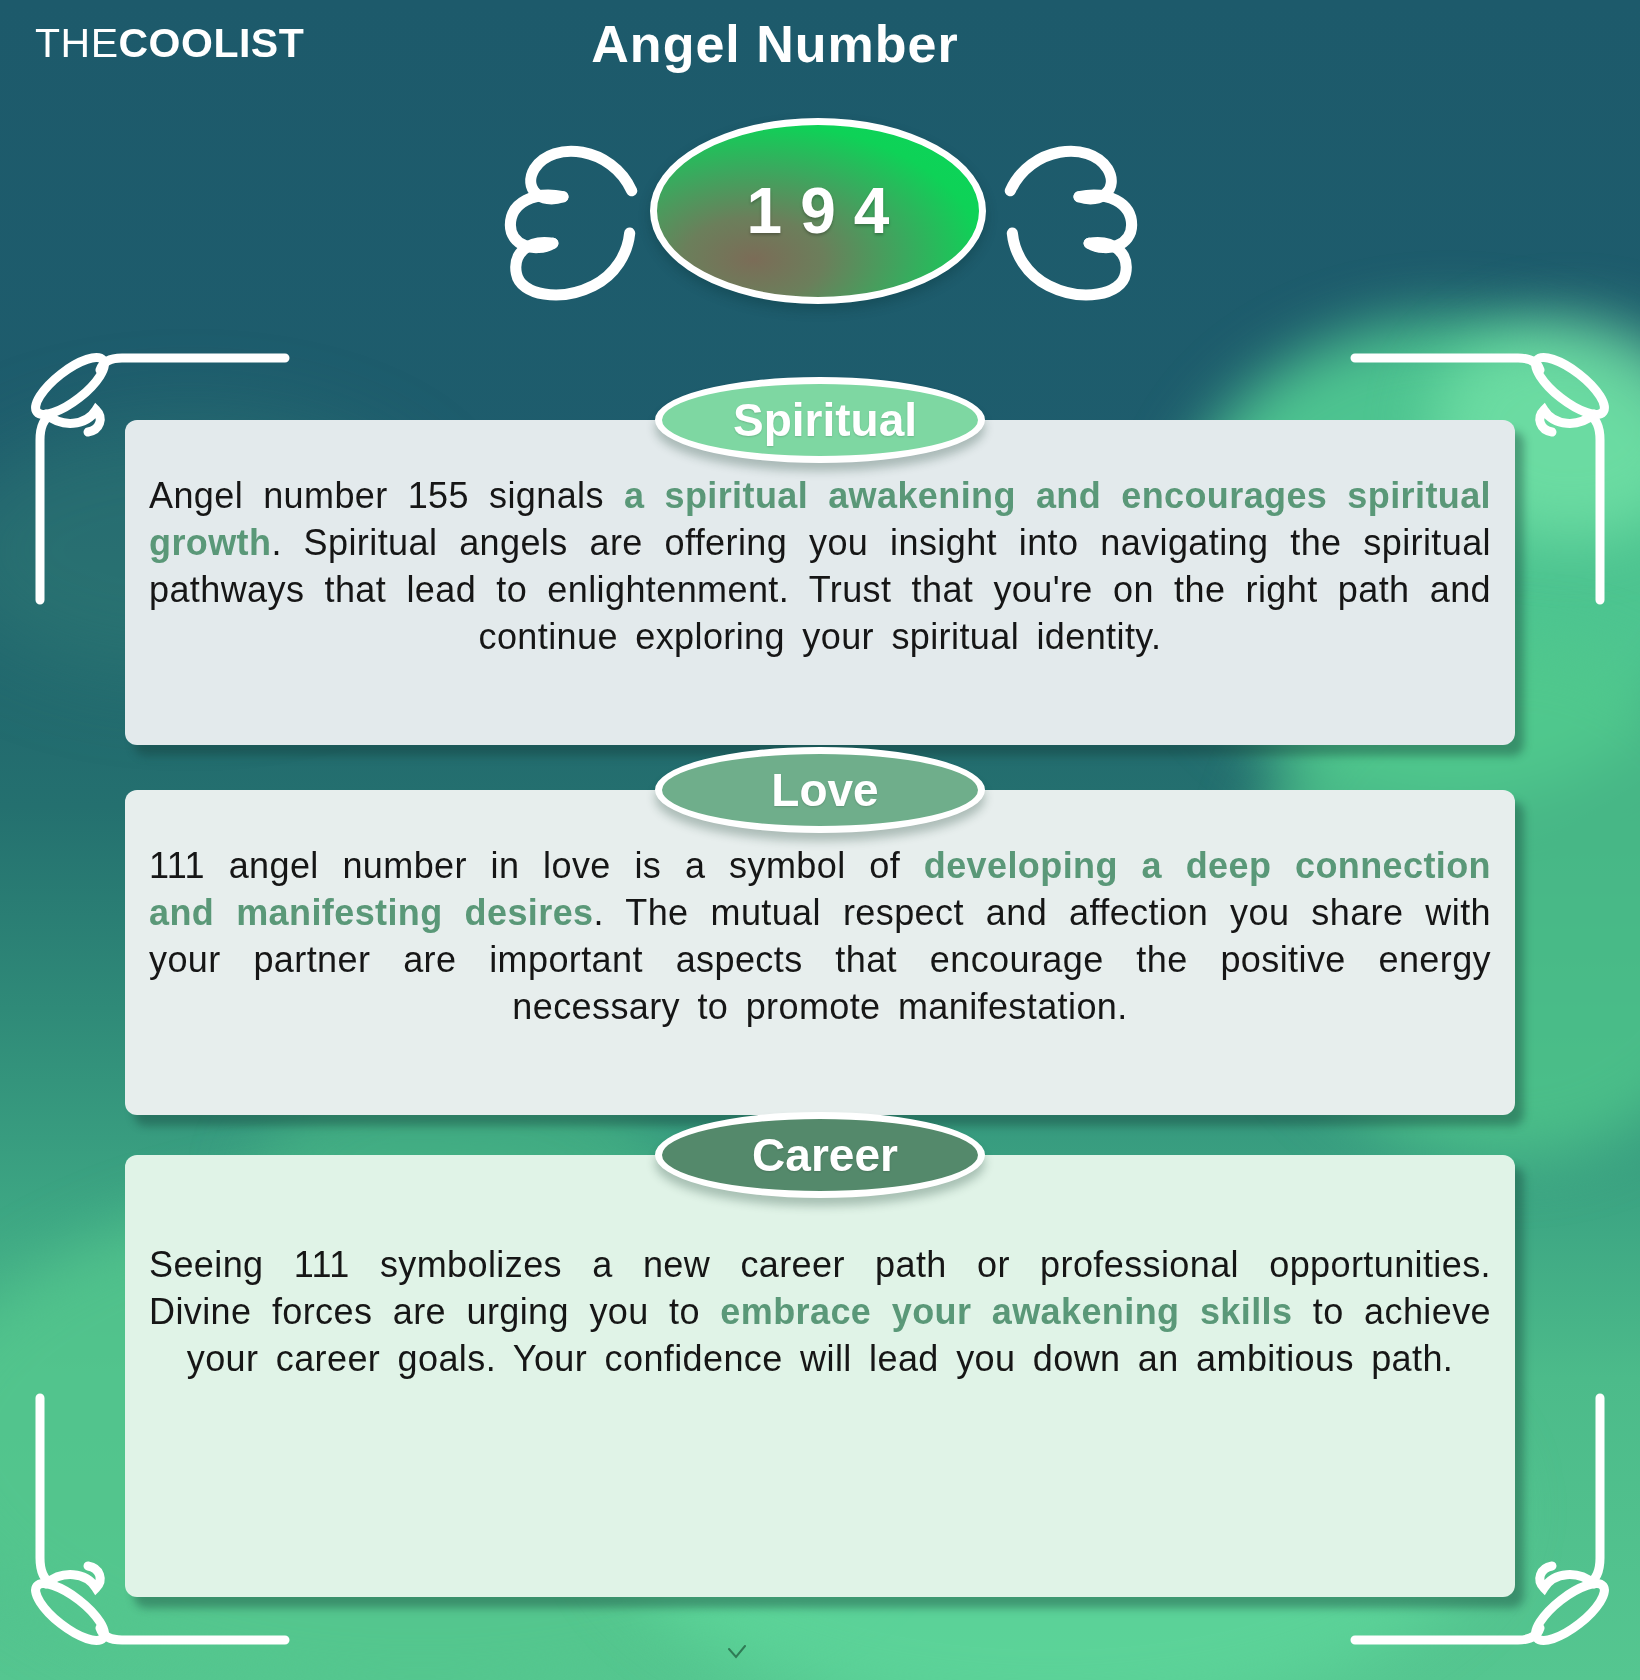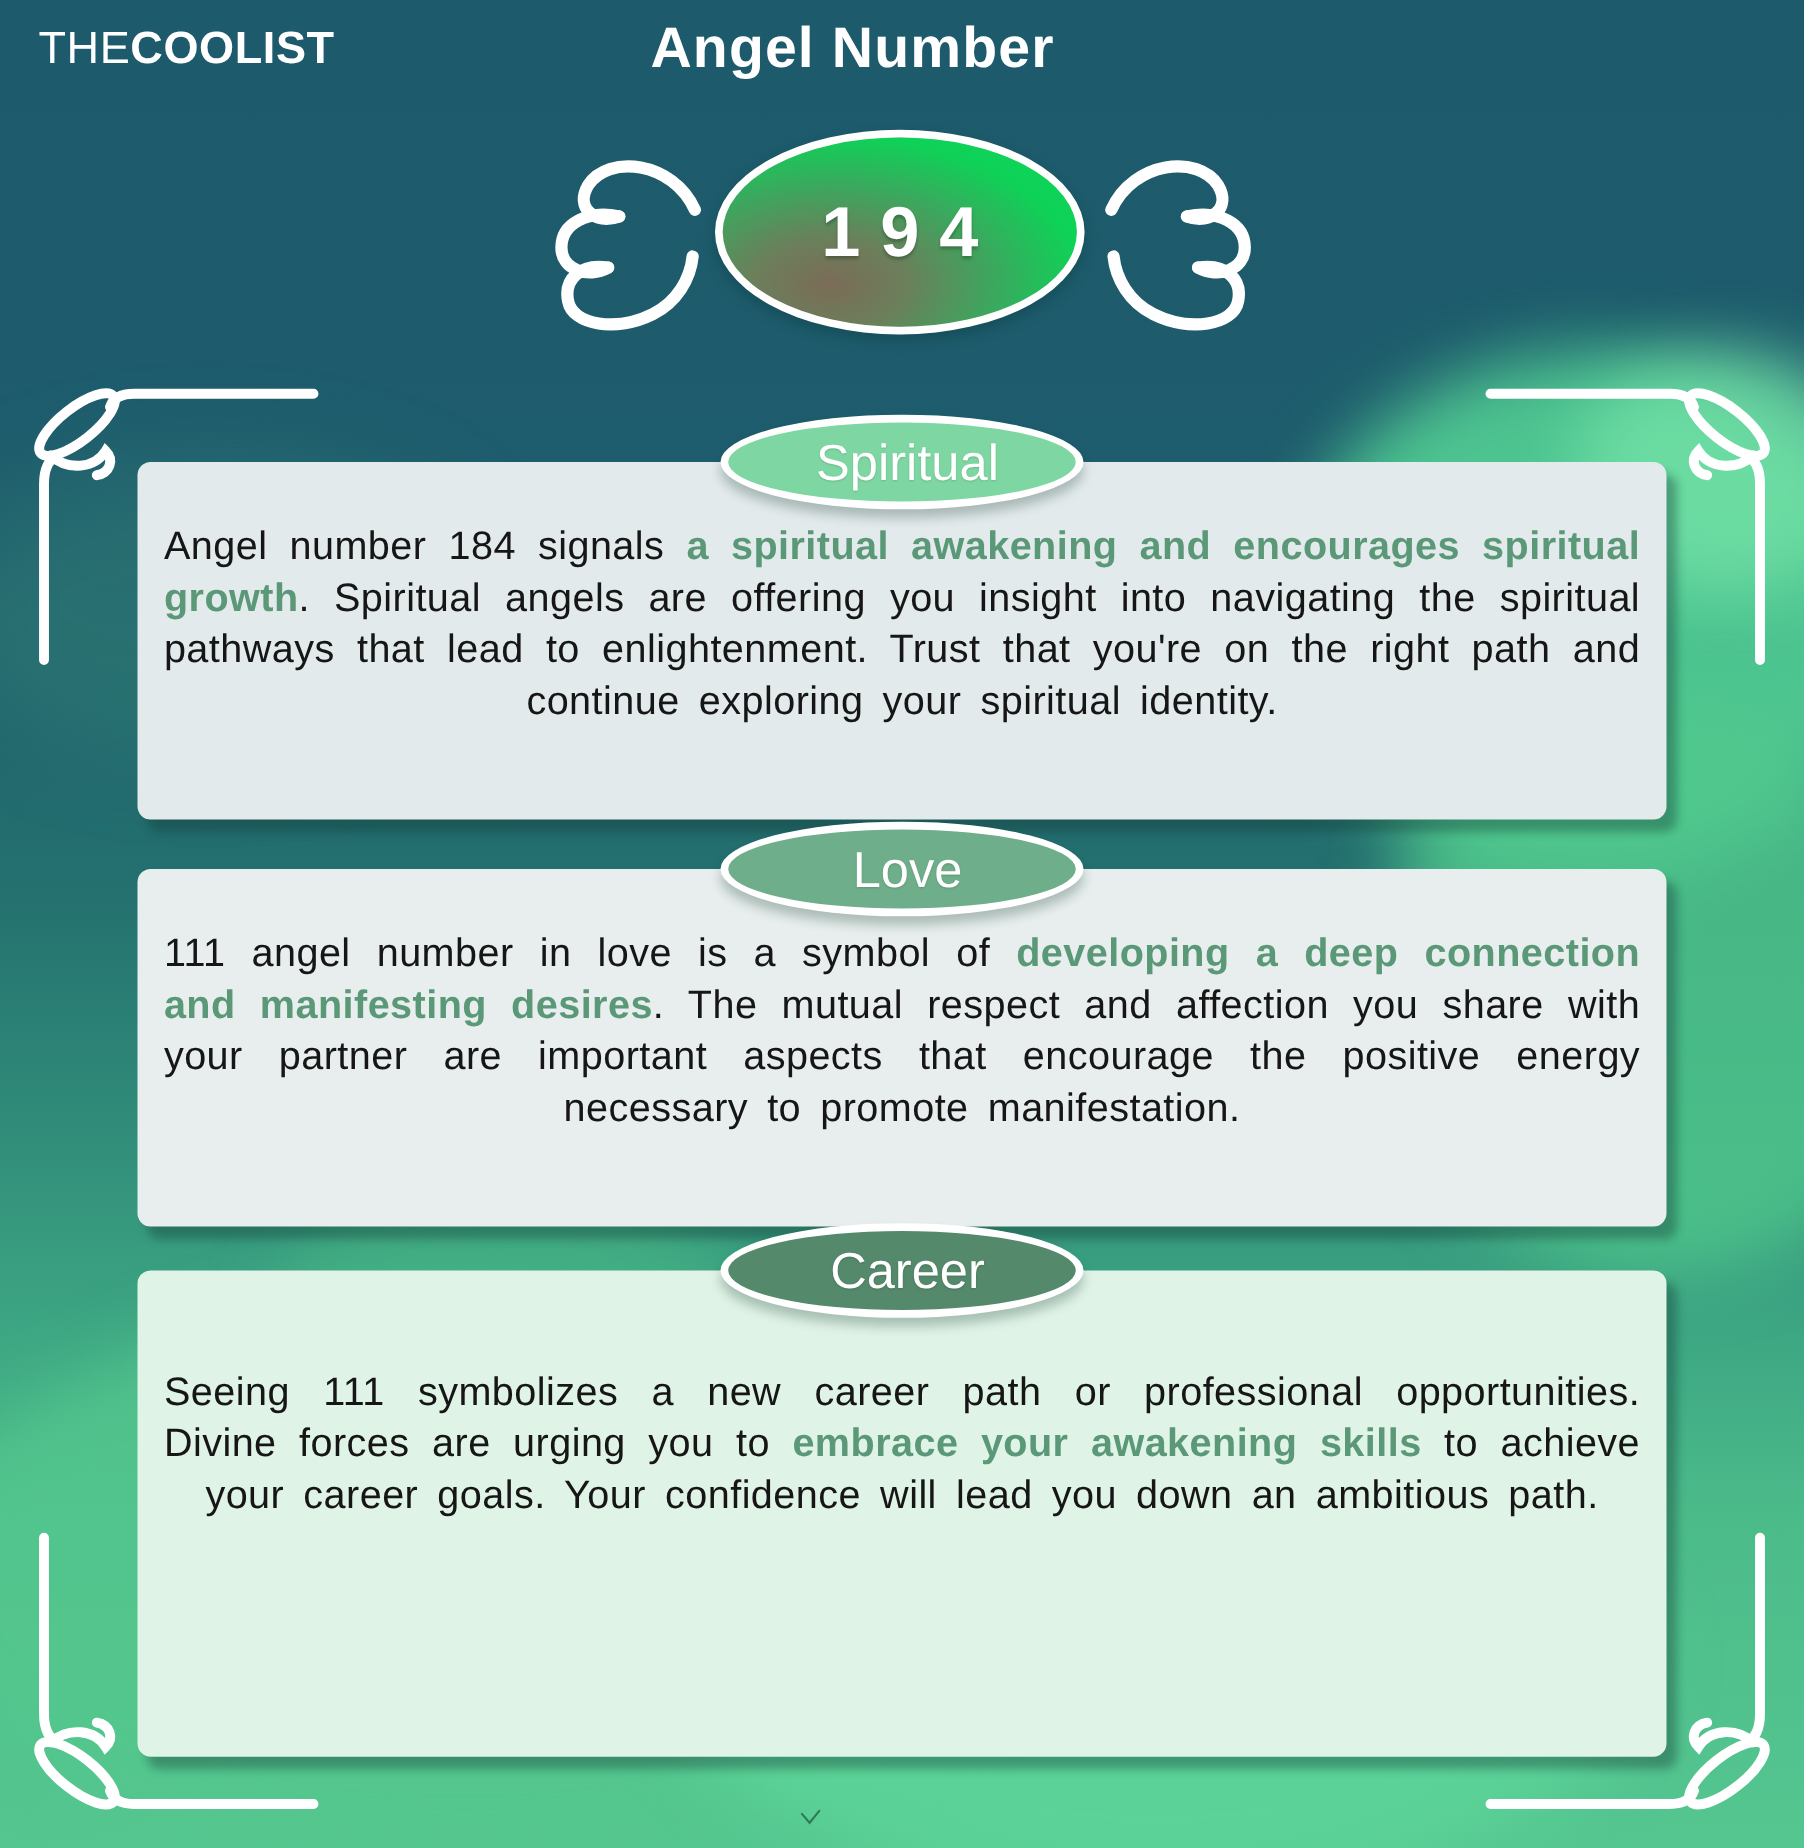--- a/index.html
+++ b/index.html
@@ -44,21 +44,21 @@
   .card{position:absolute;left:125px;width:1390px;border-radius:12px;z-index:2;
         box-shadow:9px 11px 9px rgba(18,58,52,.38);}
   .card1{top:420px;height:325px;}
   .card2{top:790px;height:325px;}
   .card3{top:1155px;height:442px;}
 
   .pill{position:absolute;left:655px;width:330px;height:86px;box-sizing:border-box;
         border:7px solid #fff;border-radius:50%;z-index:3;
         display:flex;align-items:center;justify-content:center;
         box-shadow:0 8px 10px rgba(20,60,45,.28);}
-  .pill span{color:#fff;font-size:46px;font-weight:400;text-shadow:0 1px 2px rgba(0,0,0,.15);margin-left:10px;}
+  .pill span{color:#fff;font-size:46px;font-weight:700;text-shadow:0 1px 2px rgba(0,0,0,.15);margin-left:10px;}
   .pill1{top:377px;}
   .pill2{top:747px;align-items:center;}
   .pill3{top:1112px;}
 
   .card-text{margin:0 24px;color:#161616;font-size:36px;line-height:47px;
              text-align:justify;text-align-last:center;letter-spacing:.4px;word-spacing:7px;}
   .card1 .card-text{padding-top:52px;}
   .card2 .card-text{padding-top:52px;}
   .card3 .card-text{padding-top:86px;}
   .card-text .hl{color:var(--hl,#5a9878);font-weight:700;}
@@ -130,21 +130,21 @@
       <path d="M 100,52 Q 104,40 122,40 L 285,40"></path>
       <path d="M 46,96 C 62,110 86,108 96,92 C 104,100 100,112 88,114"></path>
       <path d="M 40,282 L 40,122 C 40,108 44,100 52,96"></path>
     </g>
   </svg>
 
   <div class="pill pill1" style="background-color: rgb(126, 215, 162);">
     <span>Spiritual</span>
   </div>
   <div class="card card1" style="background-color: rgb(227, 234, 236);">
-    <p class="card-text"><span>Angel number 184 signals </span><span class="hl">a spiritual awakening and encourages spiritual growth</span><span>. Spiritual angels are offering you insight into navigating the spiritual pathways that lead to enlightenment. Trust that you're on the right path and continue exploring your spiritual identity.</span></p>
+    <p class="card-text"><span>Angel number 155 signals </span><span class="hl">a spiritual awakening and encourages spiritual growth</span><span>. Spiritual angels are offering you insight into navigating the spiritual pathways that lead to enlightenment. Trust that you're on the right path and continue exploring your spiritual identity.</span></p>
   </div>
 
   <div class="pill pill2" style="background-color: rgb(111, 174, 139);">
     <span>Love</span>
   </div>
   <div class="card card2" style="background-color: rgb(231, 238, 237);">
     <p class="card-text"><span>111 angel number in love is a symbol of </span><span class="hl">developing a deep connection and manifesting desires</span><span>. The mutual respect and affection you share with your partner are important aspects that encourage the positive energy necessary to promote manifestation.</span></p>
   </div>
 
   <div class="pill pill3" style="background-color: rgb(84, 137, 107); align-items: center;">

